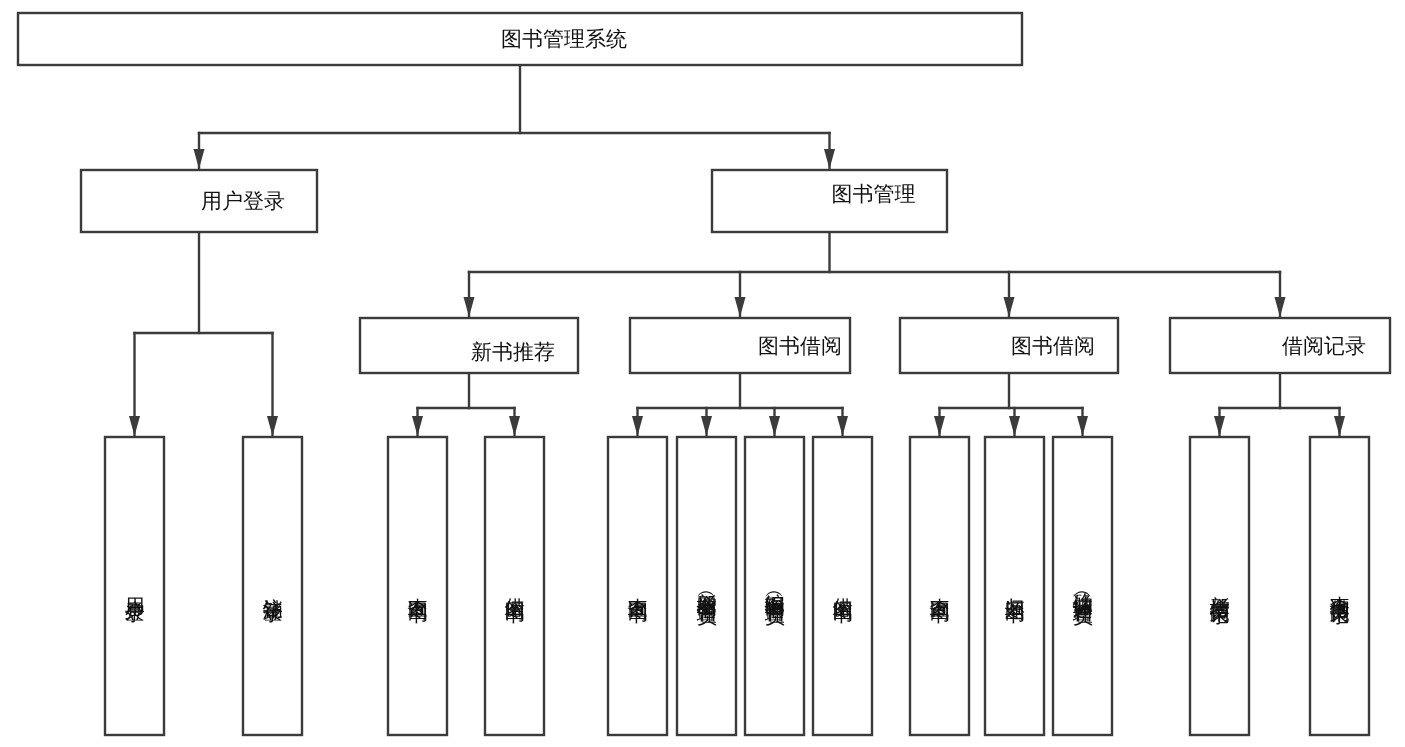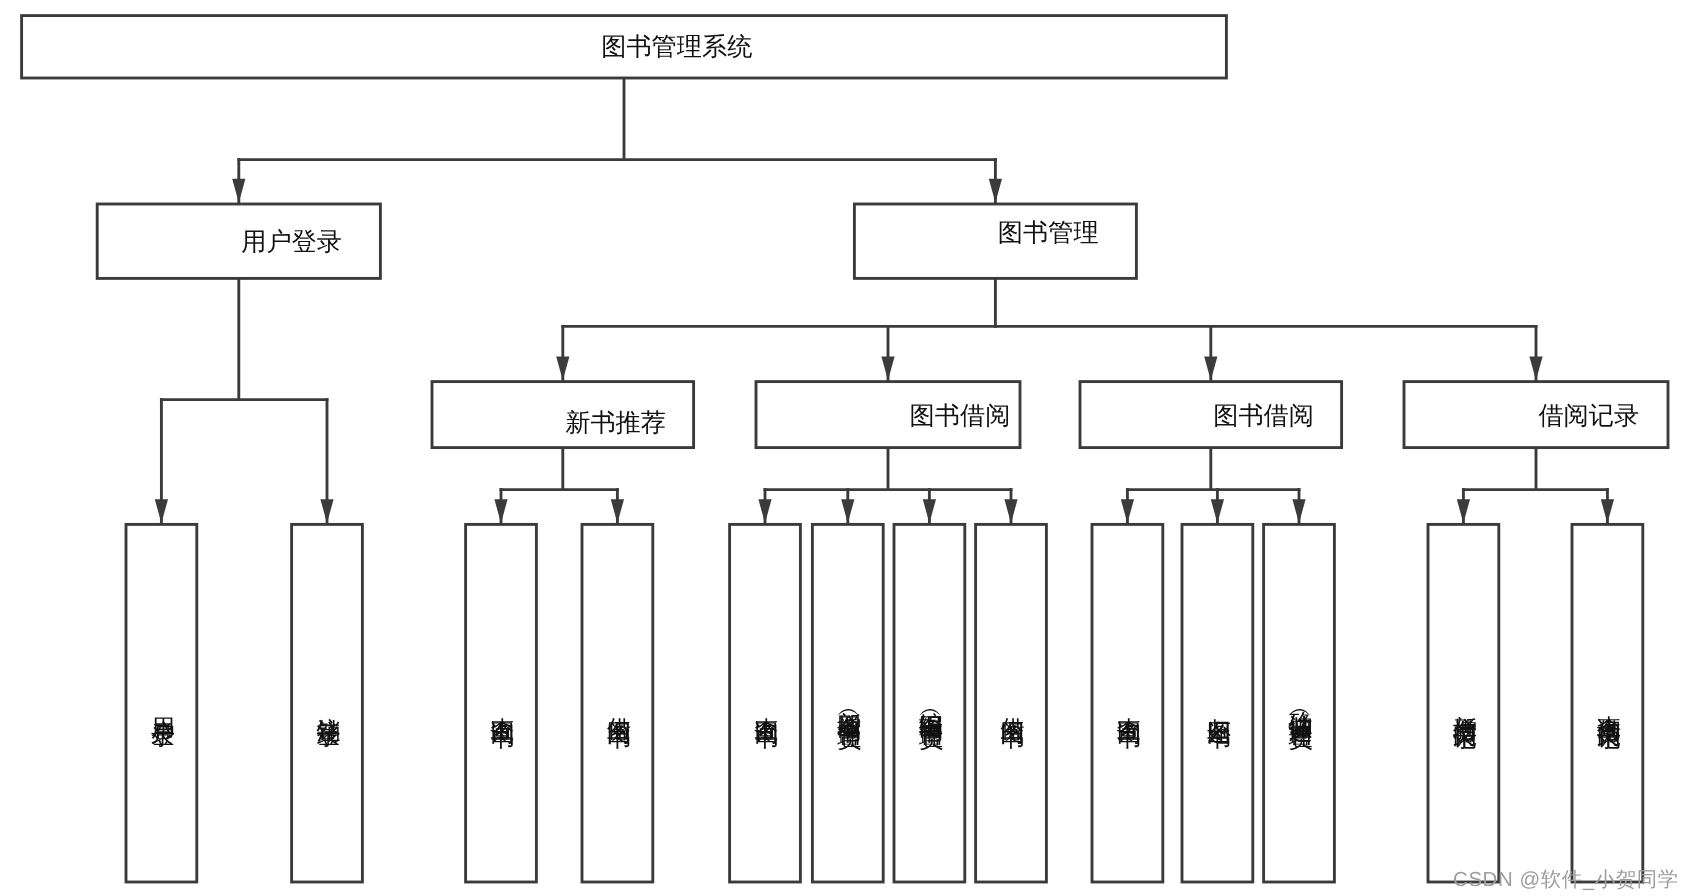--- a/index.html
+++ b/index.html
@@ -119,14 +119,13 @@
       <div class="vlabel-wrap" style="left: 677px; top: 437px; width: 59px; height: 298px;">新增图书（管理员）</div>
       <div class="vlabel-wrap" style="left: 745px; top: 437px; width: 59px; height: 298px;">编辑图书（管理员）</div>
       <div class="vlabel-wrap" style="left: 813px; top: 437px; width: 59px; height: 298px;">借阅图书</div>
       <div class="vlabel-wrap" style="left: 910px; top: 437px; width: 59px; height: 298px;">查询图书</div>
       <div class="vlabel-wrap" style="left: 985px; top: 437px; width: 59px; height: 298px;">归还图书</div>
       <div class="vlabel-wrap" style="left: 1053px; top: 437px; width: 59px; height: 298px;">确认归还（管理员）</div>
       <div class="vlabel-wrap" style="left: 1190px; top: 437px; width: 59px; height: 298px;">新增借阅记录</div>
       <div class="vlabel-wrap" style="left: 1310px; top: 437px; width: 59px; height: 298px;">查询借阅记录</div>
     </div>
 
-  <div id="watermark">CSDN @软件_小贺同学</div>
 </div>
 
 </body></html>

